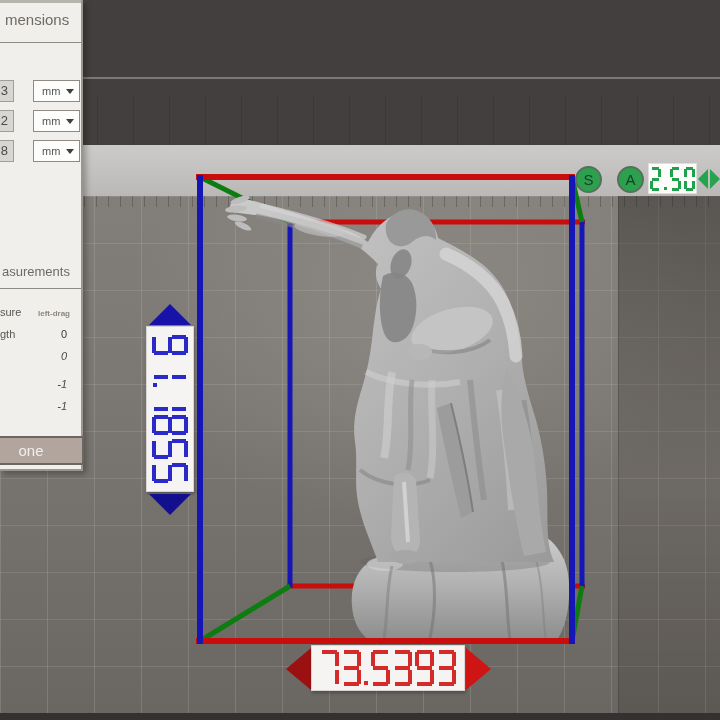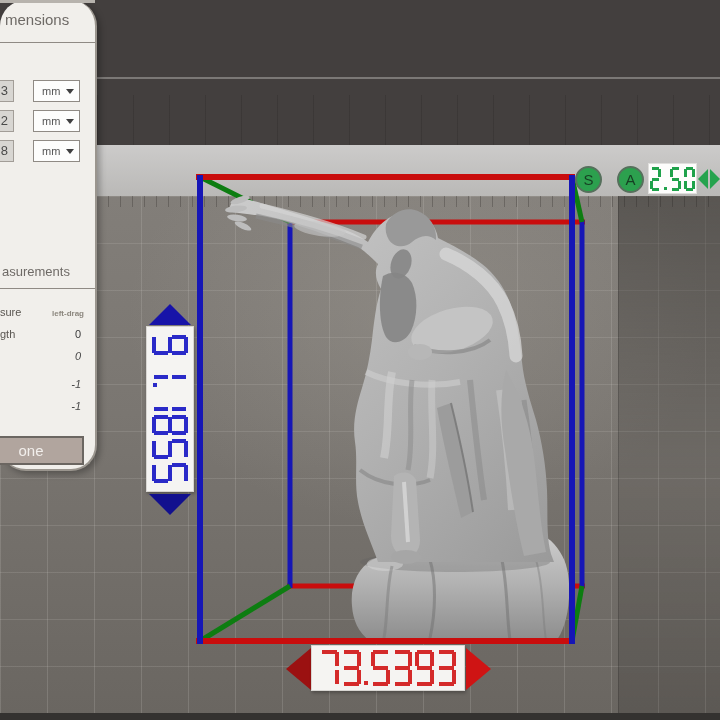--- a/index.html
+++ b/index.html
@@ -39,23 +39,23 @@
   .tri-sm-left  { border-top:10px solid transparent; border-bottom:10px solid transparent; border-right:10px solid #26a34e; }
   .tri-sm-right { border-top:10px solid transparent; border-bottom:10px solid transparent; border-left:10px solid #26a34e; }
 
   .scale-circle { position:absolute; width:27px; height:27px; border-radius:50%;
     background:#2ca04e; border:2px solid #56705c; color:#163f23; font-size:15px;
     display:flex; align-items:center; justify-content:center; cursor:pointer; }
   .scale-box { position:absolute; left:648px; top:163px; width:49px; height:31px;
     background:#fdfdfc; border:1px solid #e0dfdd; }
 
   
-  .panel { position:absolute; left:0; top:0; width:97px; height:471px; background:#f1efeb;
+  .panel { position:absolute; left:0; top:0; width:83px; height:471px; background:#f1efeb;
     border-right:2px solid #9a958e; border-bottom:2px solid #9a958e;
-    box-shadow:3px 3px 6px rgba(0,0,0,.28);border-radius:26px; }
+    box-shadow:3px 3px 6px rgba(0,0,0,.28); }
   .panel-topstrip { position:absolute; left:0; top:0; width:100%; height:3px; background:#b7b3ad; }
   .panel-title { position:absolute; left:5px; top:11px; font-size:15px; color:#6e6a66; }
   .panel-sep { position:absolute; left:0; width:100%; height:1px; background:#8f8a84; }
   .dim-row-input { position:absolute; left:-32px; width:46px; height:22px; background:#d8d6d2;
     border:1px solid #a29d97; color:#4a4a4a; font-size:13px; text-align:right; padding:2px 5px 0 0; }
   .dim-row-select { position:absolute; left:33px; width:47px; height:22px; background:#fdfdfc;
     border:1px solid #8f8a84; display:flex; align-items:center; cursor:pointer; }
   .dim-row-select .unit { font-size:11px; color:#555; padding-left:8px; }
   .caret { margin-left:auto; margin-right:5px; width:0; height:0;
     border-left:4px solid transparent; border-right:4px solid transparent; border-top:5px solid #3f3f3f; }

